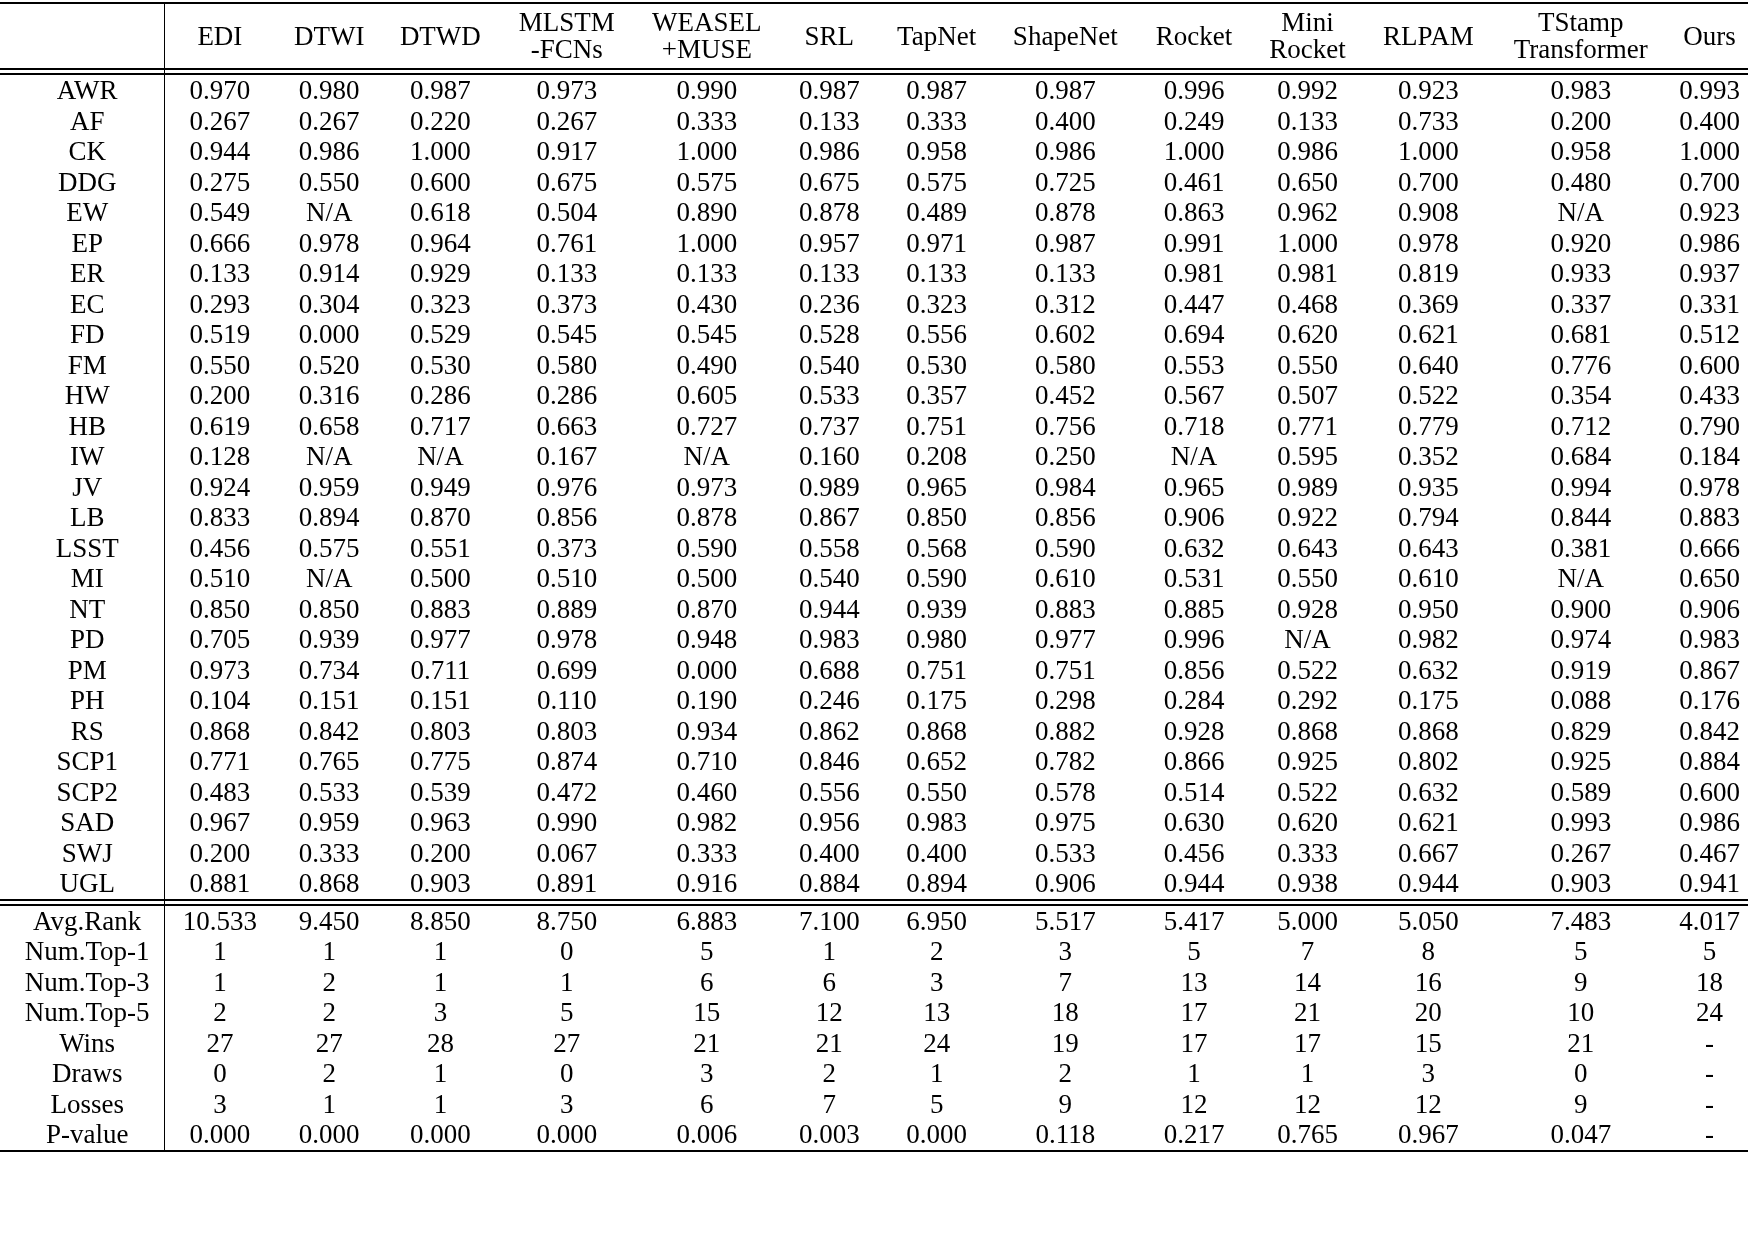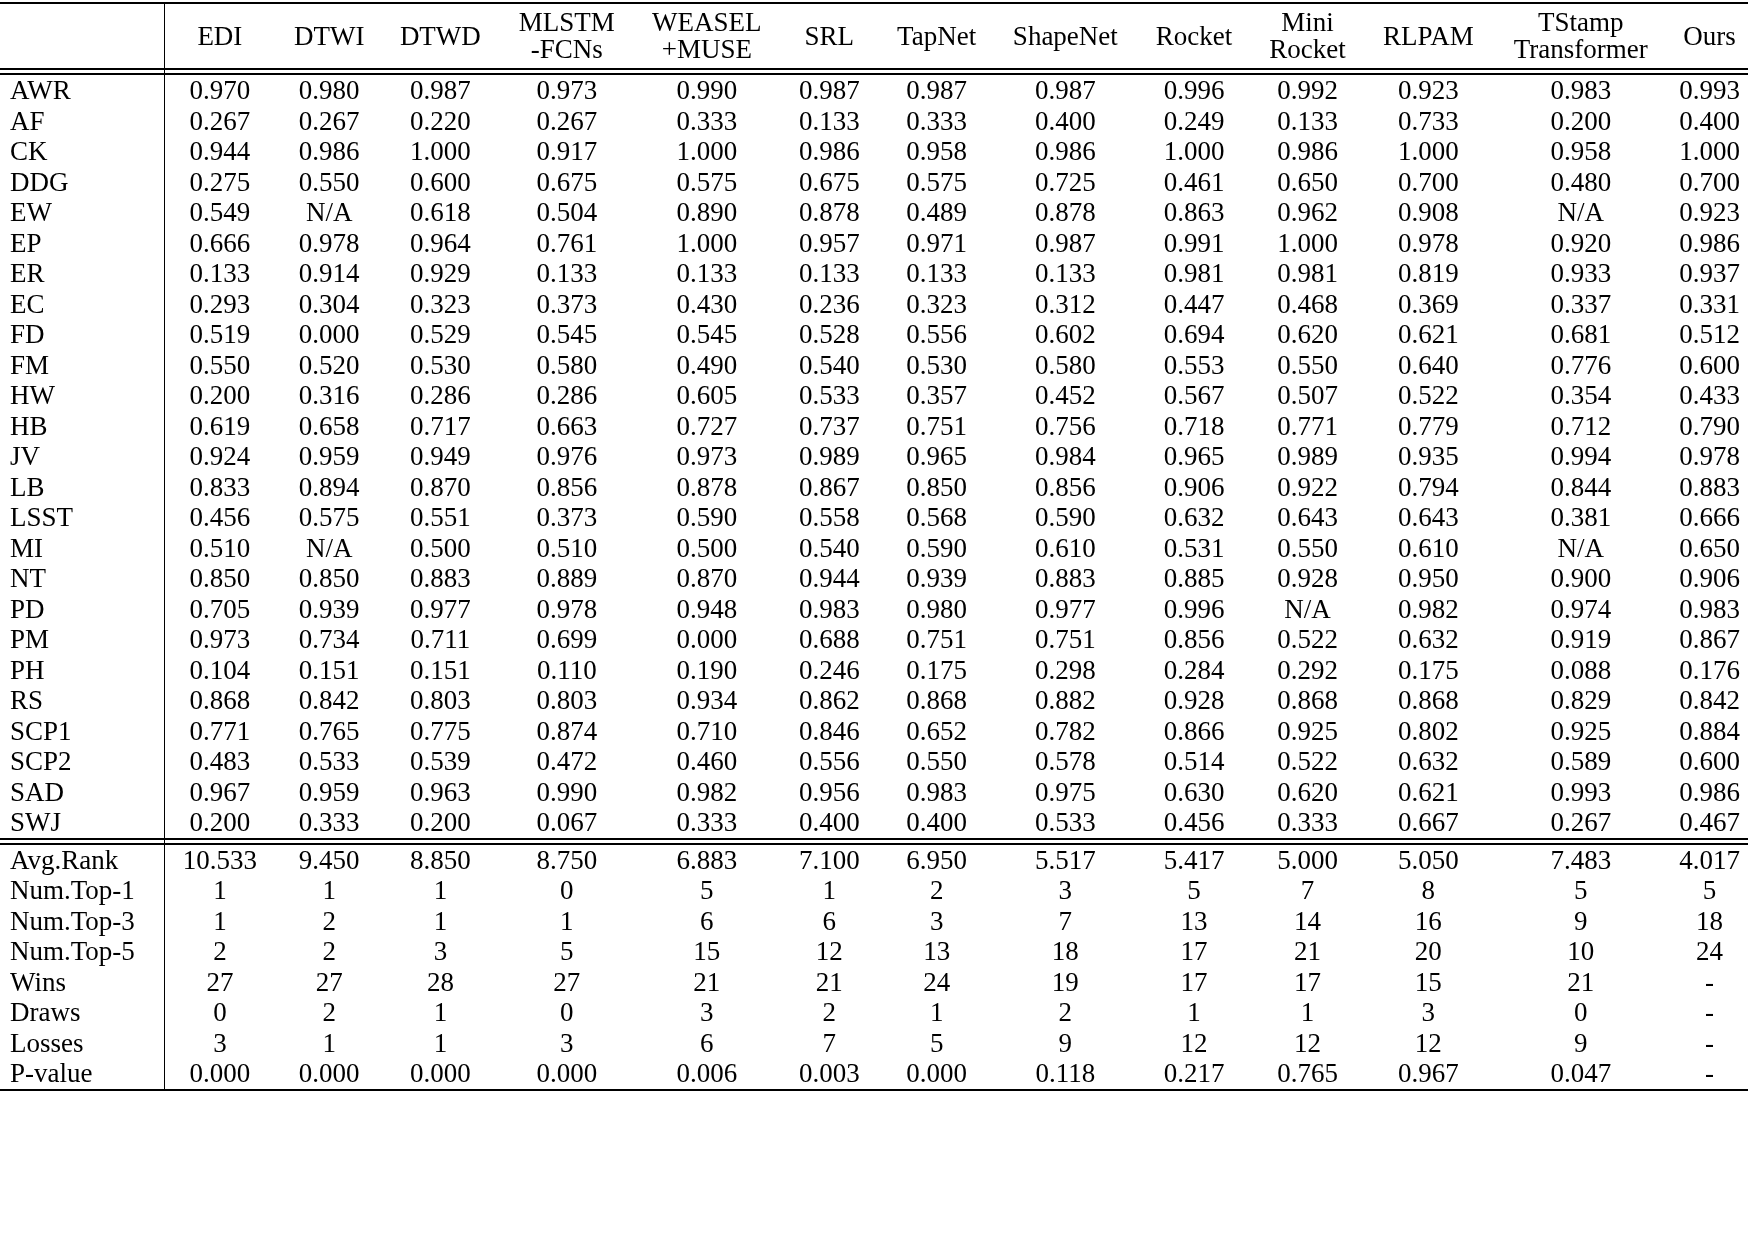--- a/index.html
+++ b/index.html
@@ -6,21 +6,21 @@
   body { width: 1748px; height: 1241px; overflow: hidden; position: relative;
          font-family: "Liberation Serif", "DejaVu Serif", serif; color: #000; }
   #tbl { position: absolute; left: 0; top: 2px; width: 1748px;
          border-collapse: collapse; table-layout: fixed; font-size: 27px; }
   #tbl td, #tbl th { padding: 0; text-align: center; white-space: nowrap;
          font-weight: normal; line-height: 30.5px; height: 30.5px; }
   #tbl thead tr { border-top: 2px solid #000; }
   #tbl thead th { height: 64px; line-height: 27px; vertical-align: middle;
          border-bottom: 2px solid #000; }
   #tbl thead tr.sp td { height: 3px; border-bottom: 2px solid #000; line-height:3px; }
-  #tbl td.rl, #tbl th.rl { text-align: left; padding-left: 10px;
+  #tbl td.rl, #tbl th.rl { text-align: center; padding-left: 10px;
          border-right: 1.5px solid #000; }
   #tbl th.rl { border-right: 1.5px solid #000; }
   #tbl tr.sep td { height: 3px; line-height: 3px; border-top: 2px solid #000;
          border-bottom: 2px solid #000; }
   #tbl tr.last td { border-bottom: 2px solid #000; }
   .b { font-weight: bold; }
   .hdr-line { display: block; }
 </style>
 </head>
 <body>
@@ -293,20 +293,36 @@
         <td>0.737</td>
         <td>0.751</td>
         <td>0.756</td>
         <td>0.718</td>
         <td>0.771</td>
         <td>0.779</td>
         <td>0.712</td>
         <td class="b">0.790</td>
       </tr>
       <tr>
+        <td class="rl">IW</td>
+        <td>0.128</td>
+        <td>N/A</td>
+        <td>N/A</td>
+        <td>0.167</td>
+        <td>N/A</td>
+        <td>0.160</td>
+        <td>0.208</td>
+        <td>0.250</td>
+        <td>N/A</td>
+        <td>0.595</td>
+        <td>0.352</td>
+        <td class="b">0.684</td>
+        <td>0.184</td>
+      </tr>
+      <tr>
         <td class="rl">JV</td>
         <td>0.924</td>
         <td>0.959</td>
         <td>0.949</td>
         <td>0.976</td>
         <td>0.973</td>
         <td>0.989</td>
         <td>0.965</td>
         <td>0.984</td>
         <td>0.965</td>
@@ -499,20 +515,36 @@
         <td>0.067</td>
         <td>0.333</td>
         <td>0.400</td>
         <td>0.400</td>
         <td>0.533</td>
         <td>0.456</td>
         <td>0.333</td>
         <td class="b">0.667</td>
         <td>0.267</td>
         <td>0.467</td>
+      </tr>
+      <tr>
+        <td class="rl">UGL</td>
+        <td>0.881</td>
+        <td>0.868</td>
+        <td>0.903</td>
+        <td>0.891</td>
+        <td>0.916</td>
+        <td>0.884</td>
+        <td>0.894</td>
+        <td>0.906</td>
+        <td>0.944</td>
+        <td>0.938</td>
+        <td class="b">0.944</td>
+        <td>0.903</td>
+        <td>0.941</td>
       </tr>
     </tbody>
   <tbody id="tbody-sum">
   <tr class="sep">
         <td class="rl"></td>
         <td></td>
         <td></td>
         <td></td>
         <td></td>
         <td></td>

